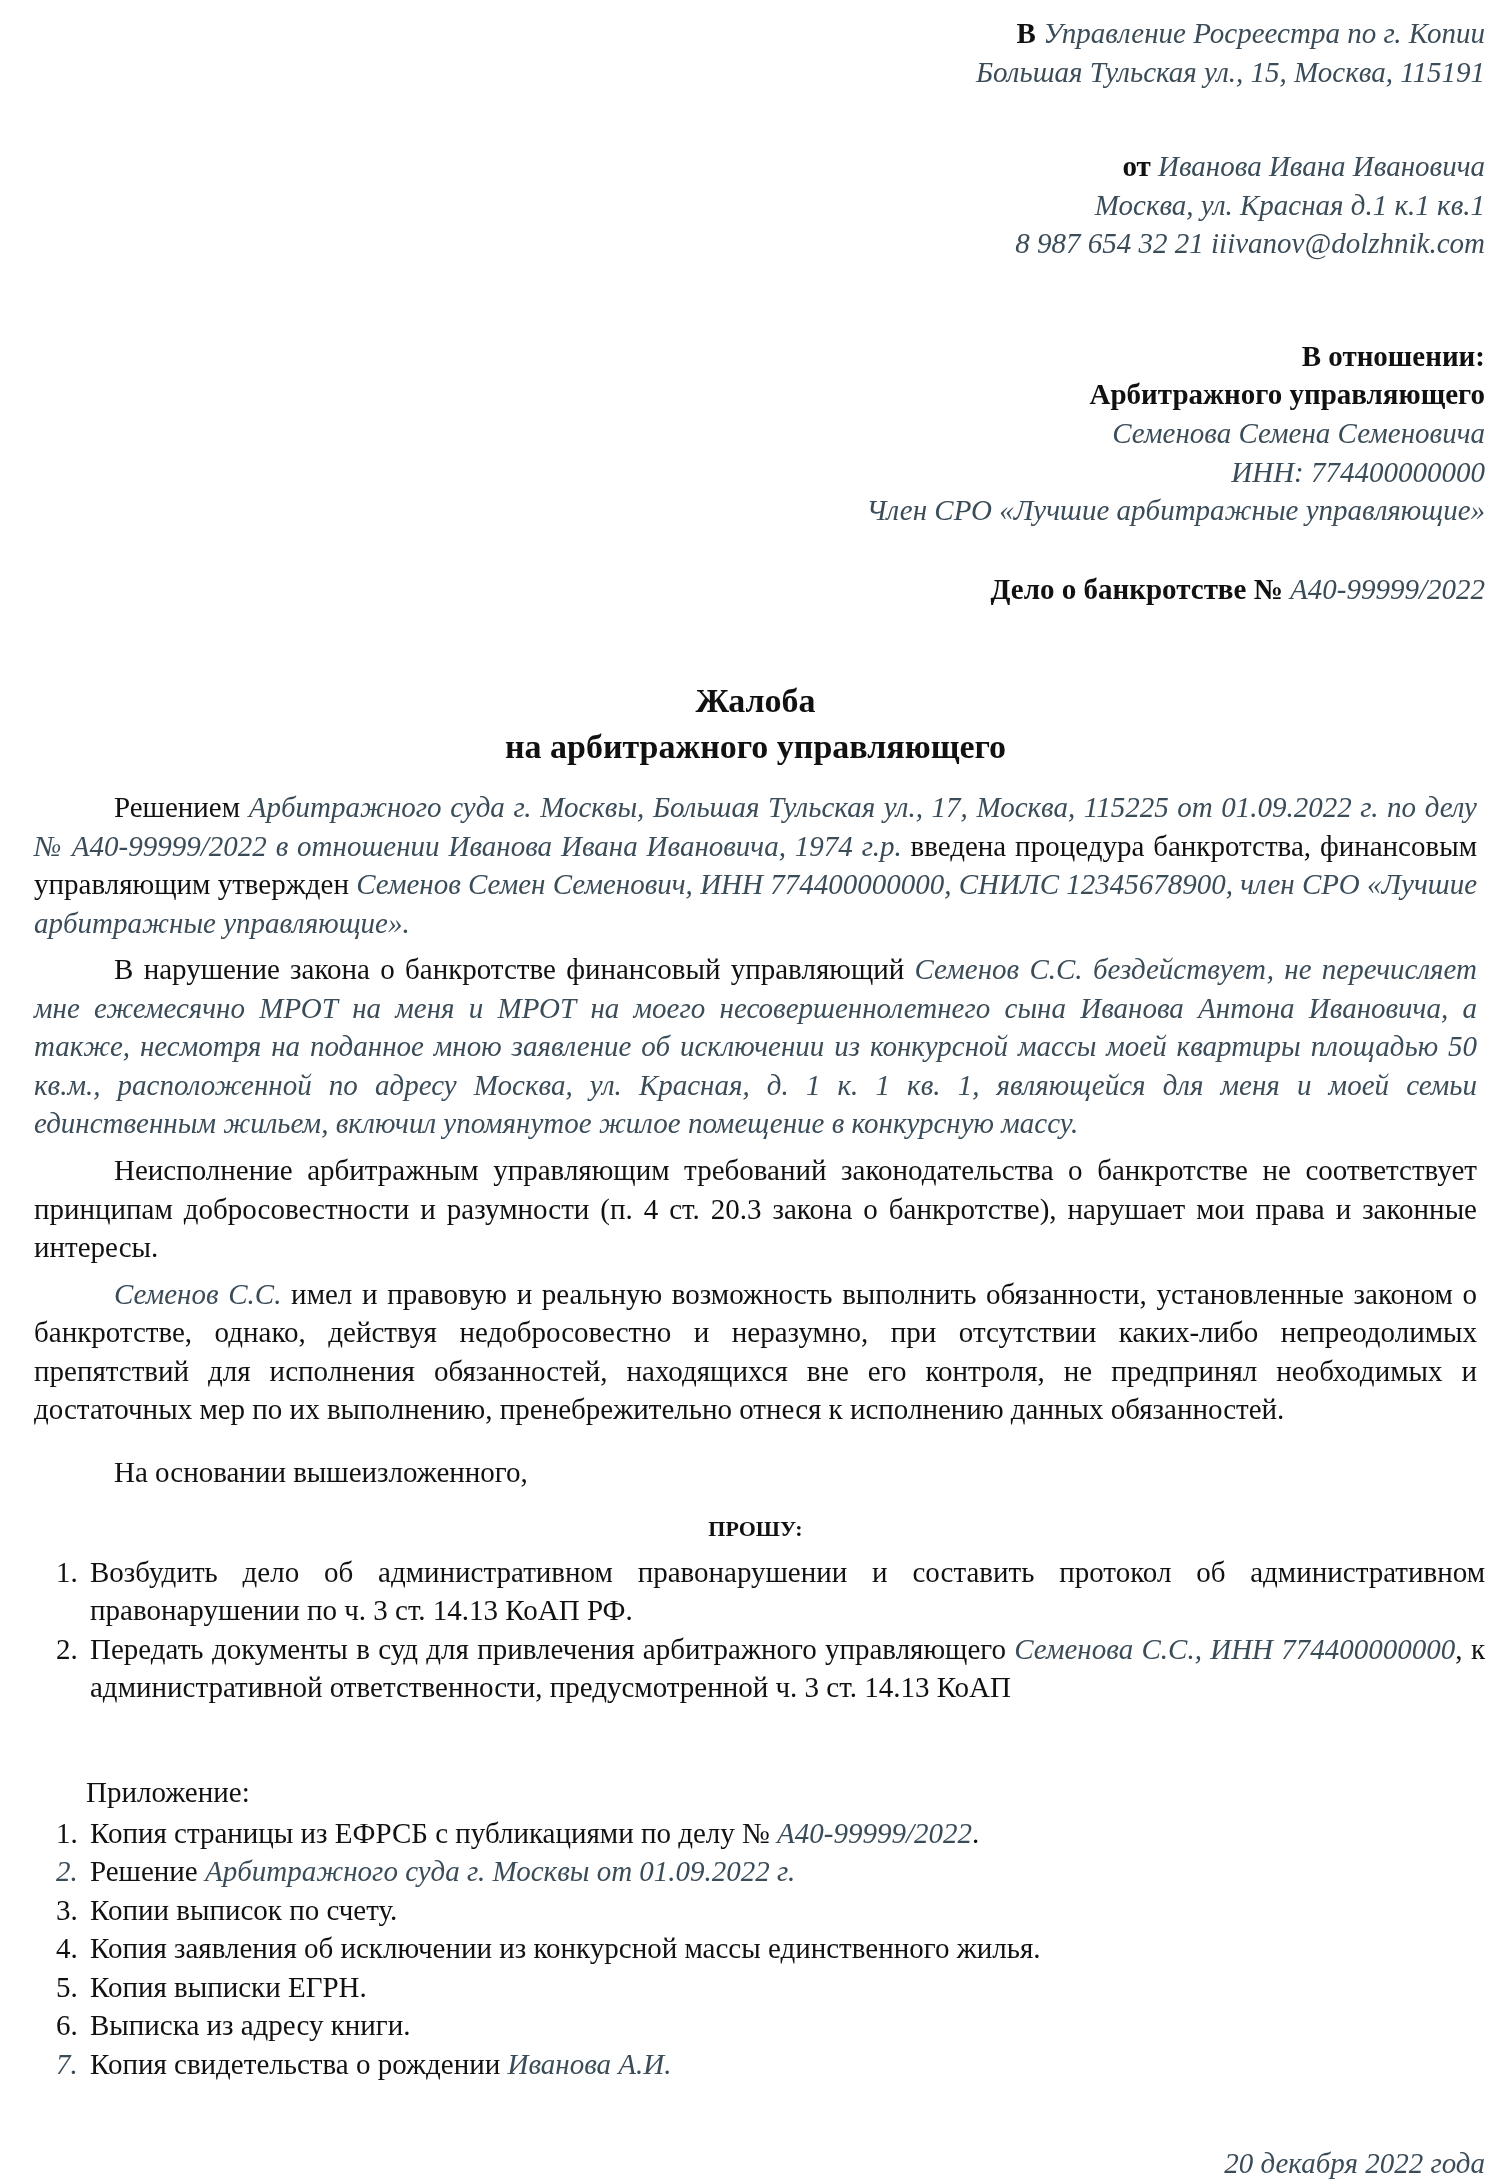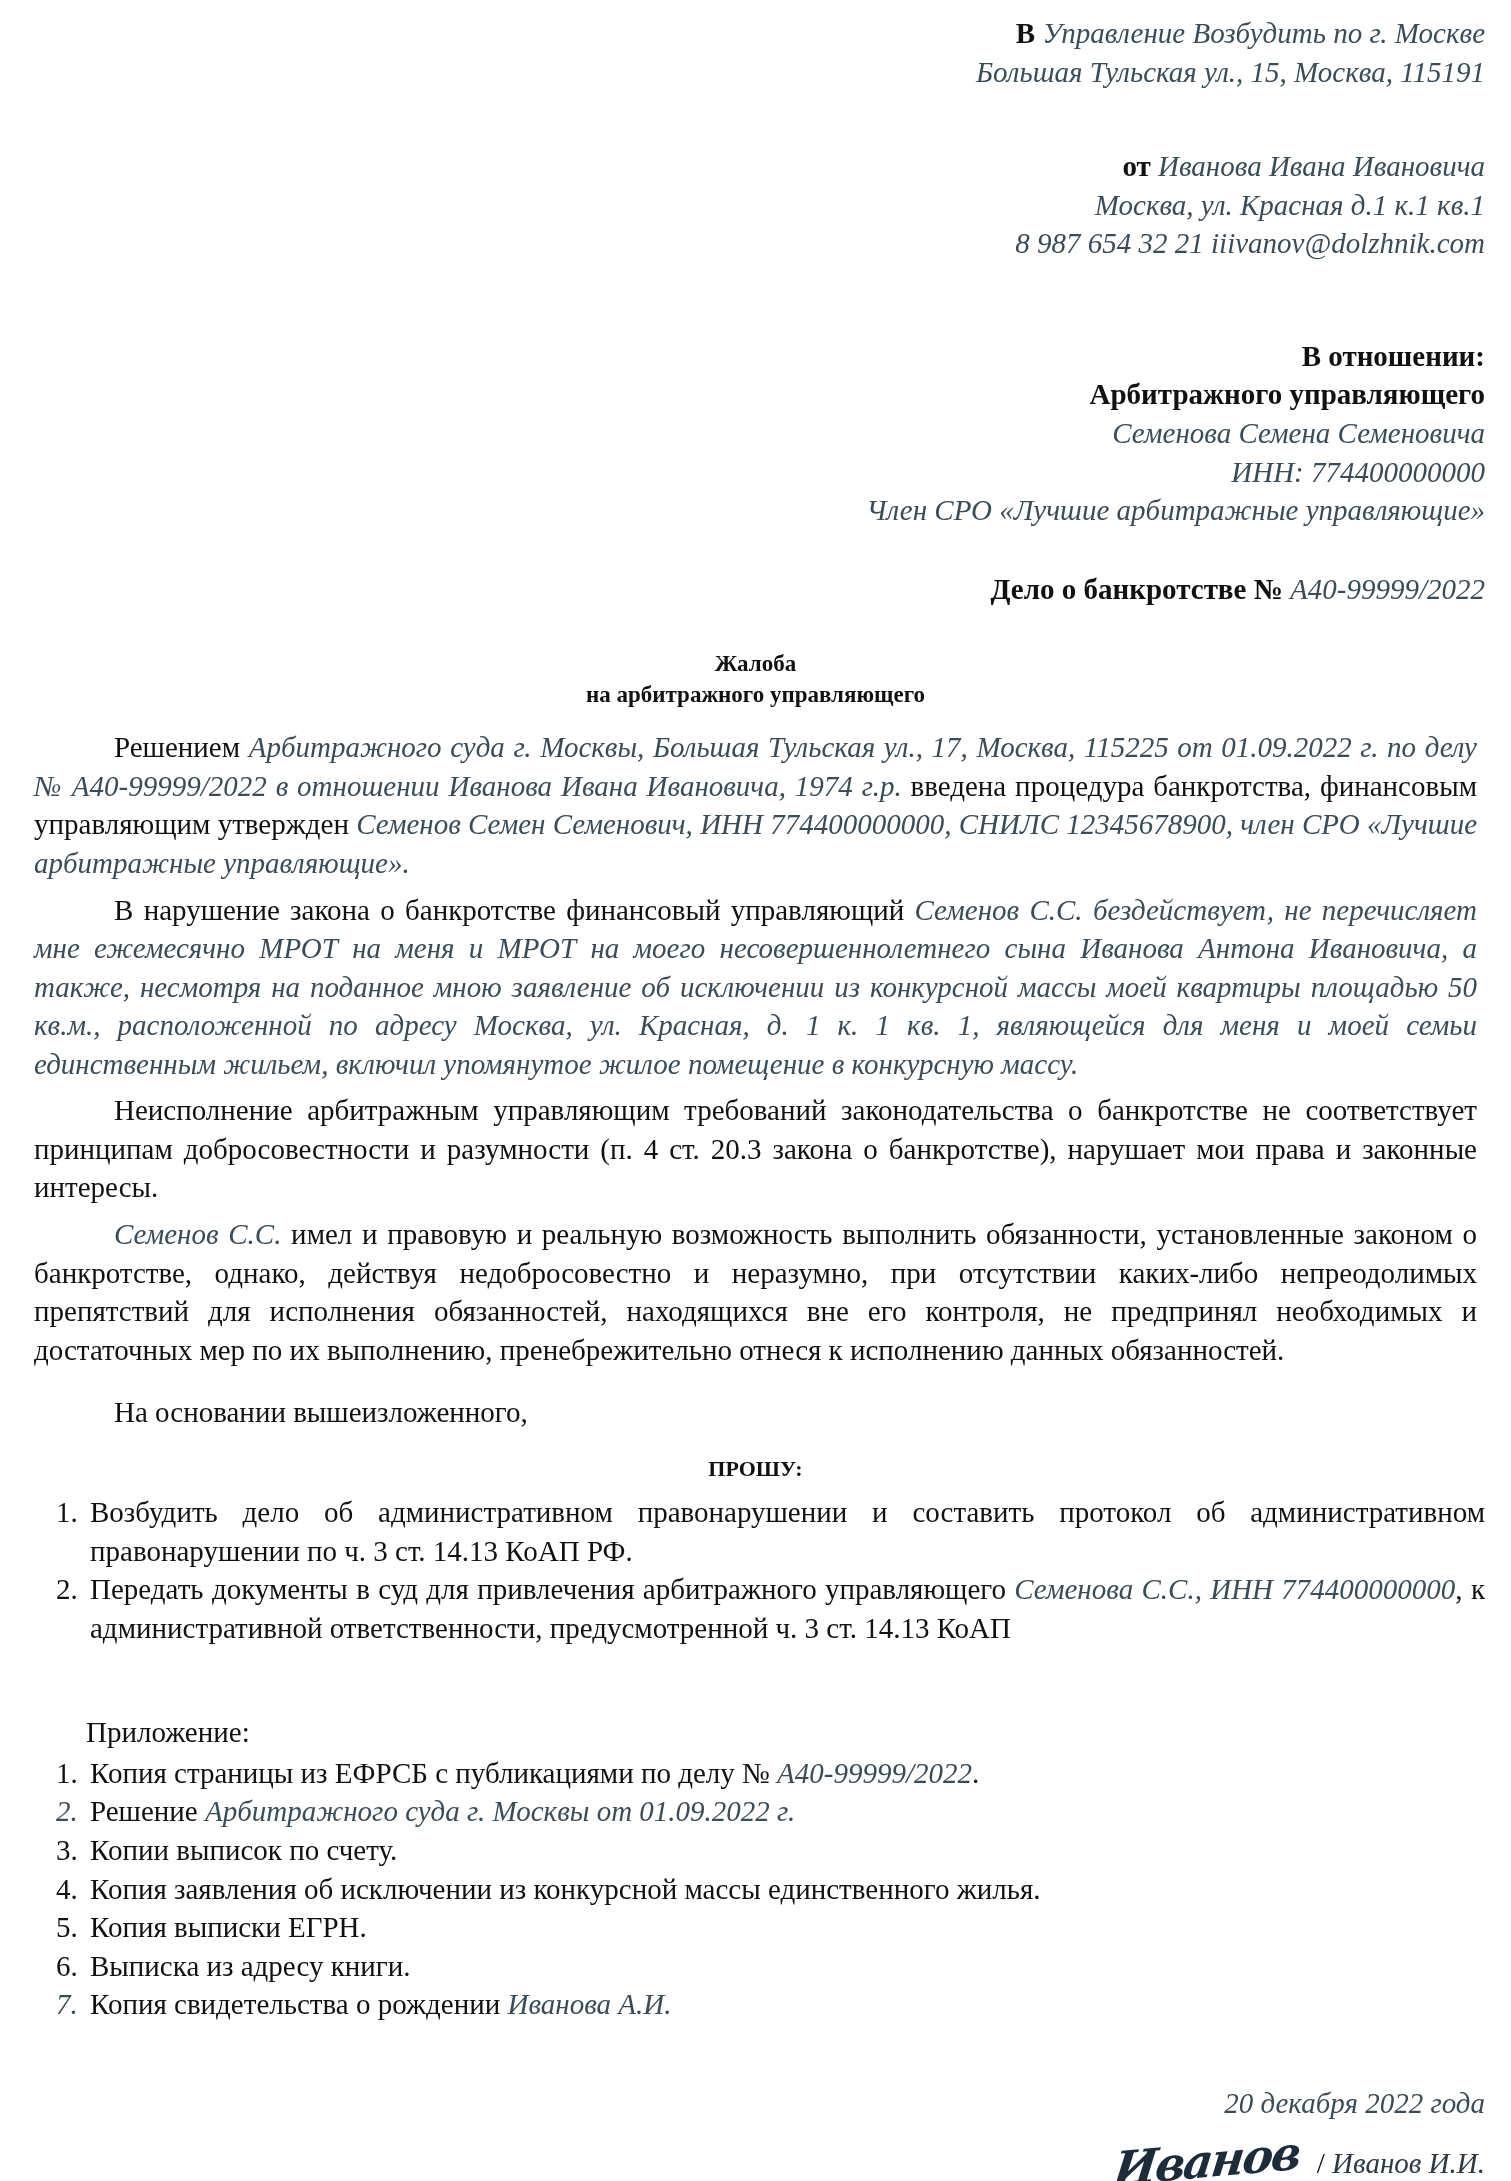--- a/index.html
+++ b/index.html
@@ -15,21 +15,21 @@
   }
   .page{box-sizing:border-box;width:1511px;height:2181px;padding:14px 26px 0 26px;}
   .right{text-align:right;}
   .center{text-align:center;}
   .b{font-weight:bold;font-style:normal;color:var(--ink);}
   .var{font-style:italic;color:var(--field);}
   .line{white-space:nowrap;}
   .addr-gap-sm{margin-top:56px;}
   .addr-gap-lg{margin-top:74px;}
   .case-line{margin-top:40px;}
-  .doc-title{margin-top:40px;font-size:23px;font-weight:bold;line-height:1.35;}
+  .doc-title{margin-top:70px;font-size:34px;font-weight:bold;line-height:1.35;}
   .body-text{margin-top:18px;}
   .para{text-align:justify;text-indent:80px;margin:8px;}
   .para-last{margin-top:24px;}
   .section-heading{margin-top:22px;margin-bottom:10px;font-size:22px;font-weight:bold;}
   .olist{margin-top:2px;}
   .oli{display:flex;align-items:flex-start;}
   .oli .num{flex:0 0 64px;box-sizing:border-box;padding-left:30px;}
   .oli .itext{flex:1;text-align:justify;}
   .attachments-heading{margin-top:66px;margin-left:60px;font-weight:normal;}
   .date-line{margin-top:60px;}
@@ -49,21 +49,21 @@
   .sig-name{font-style:italic;color:#2c3a46;}
 </style>
 </head>
 <body>
 
 <div class="page">
 
   <div class="right">
     <div class="line">
       <span class="b">В</span>
-      <span class="var">Управление Возбудить по г. Москве</span>
+      <span class="var">Управление Росреестра по г. Копии</span>
     </div>
     <div class="line var">Большая Тульская ул., 15, Москва, 115191</div>
   </div>
 
   <div class="right addr-gap-sm">
     <div class="line">
       <span class="b">от</span>
       <span class="var">Иванова Ивана Ивановича</span>
     </div>
     <div class="line var">Москва, ул. Красная д.1 к.1 кв.1</div>

